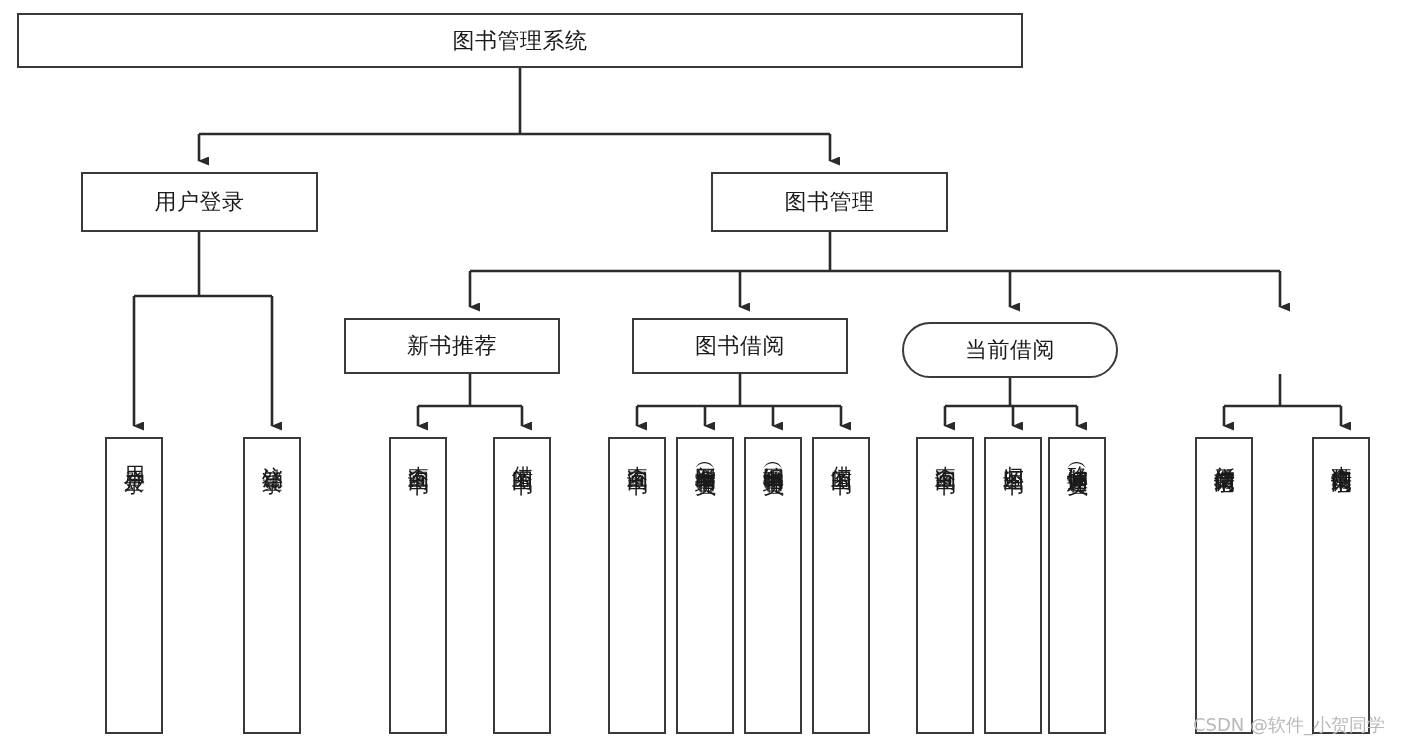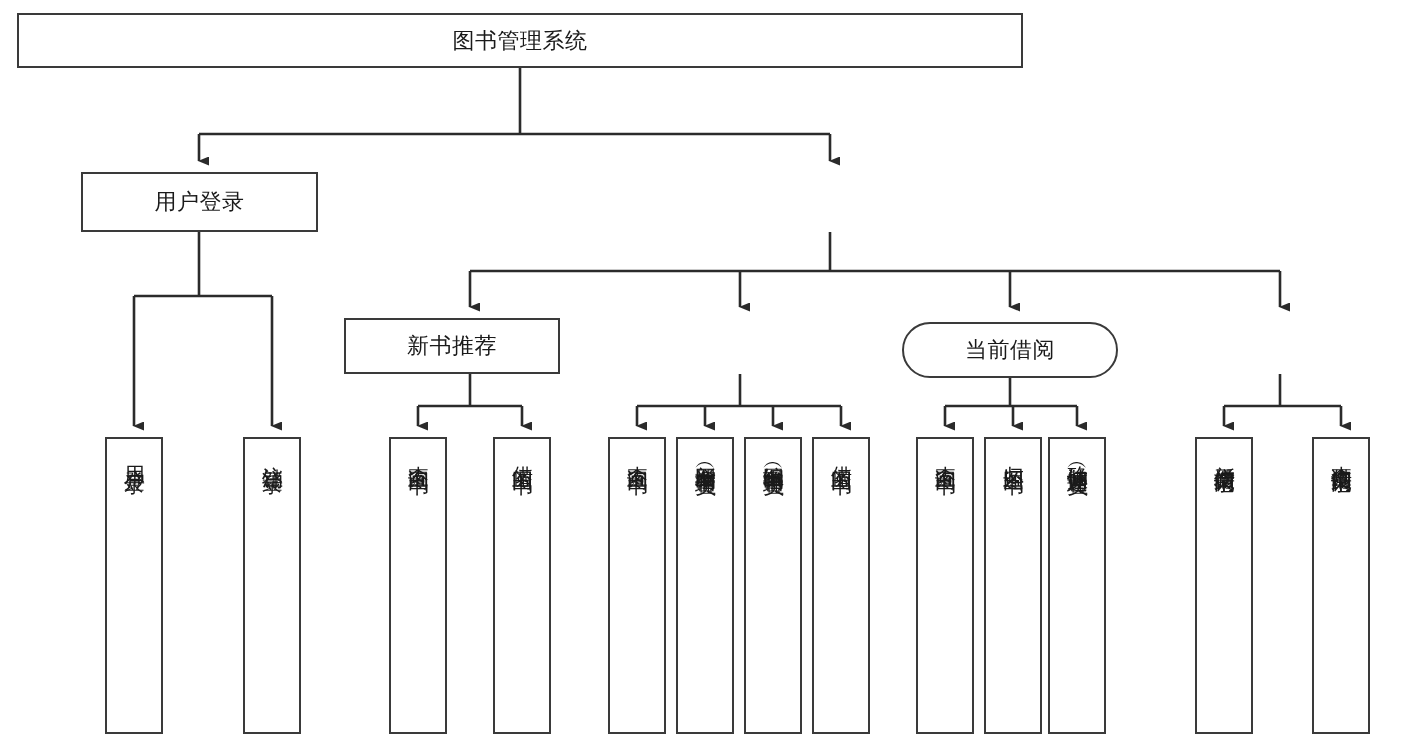--- a/index.html
+++ b/index.html
@@ -132,24 +132,30 @@
     </g>
   </svg>
 
   <div class="node" style="left:17px; top:13px; width:1006px; height:55px;">
     <span class="node-label">图书管理系统</span>
   </div>
 
   <div class="node" style="left:81px; top:172px; width:237px; height:60px;">
     <span class="node-label">用户登录</span>
   </div>
+  <div class="node" style="left:711px; top:172px; width:237px; height:60px;">
+    <span class="node-label">图书管理</span>
+  </div>
 
   <div class="node" style="left:344px; top:318px; width:216px; height:56px;">
     <span class="node-label">新书推荐</span>
   </div>
+  <div class="node" style="left:632px; top:318px; width:216px; height:56px;">
+    <span class="node-label">图书借阅</span>
+  </div>
   <div class="node" style="left:902px; top:322px; width:216px; height:56px;border-radius:28px;">
     <span class="node-label">当前借阅</span>
   </div>
 
   <div class="node leaf" style="left:105px; top:437px; width:58px; height:297px;">
     <span class="node-label">用户登录</span>
   </div>
   <div class="node leaf" style="left:243px; top:437px; width:58px; height:297px;">
     <span class="node-label">注销登录</span>
   </div>
@@ -184,14 +190,15 @@
     <span class="node-label">确认归还（管理员）</span>
   </div>
 
   <div class="node leaf tall-text" style="left:1195px; top:437px; width:58px; height:297px;">
     <span class="node-label">新增借阅记录</span>
   </div>
   <div class="node leaf tall-text" style="left:1312px; top:437px; width:58px; height:297px;">
     <span class="node-label">查询借阅记录</span>
   </div>
 
+  <div class="watermark">CSDN @软件_小贺同学</div>
 
 </div>
 
 </body></html>

